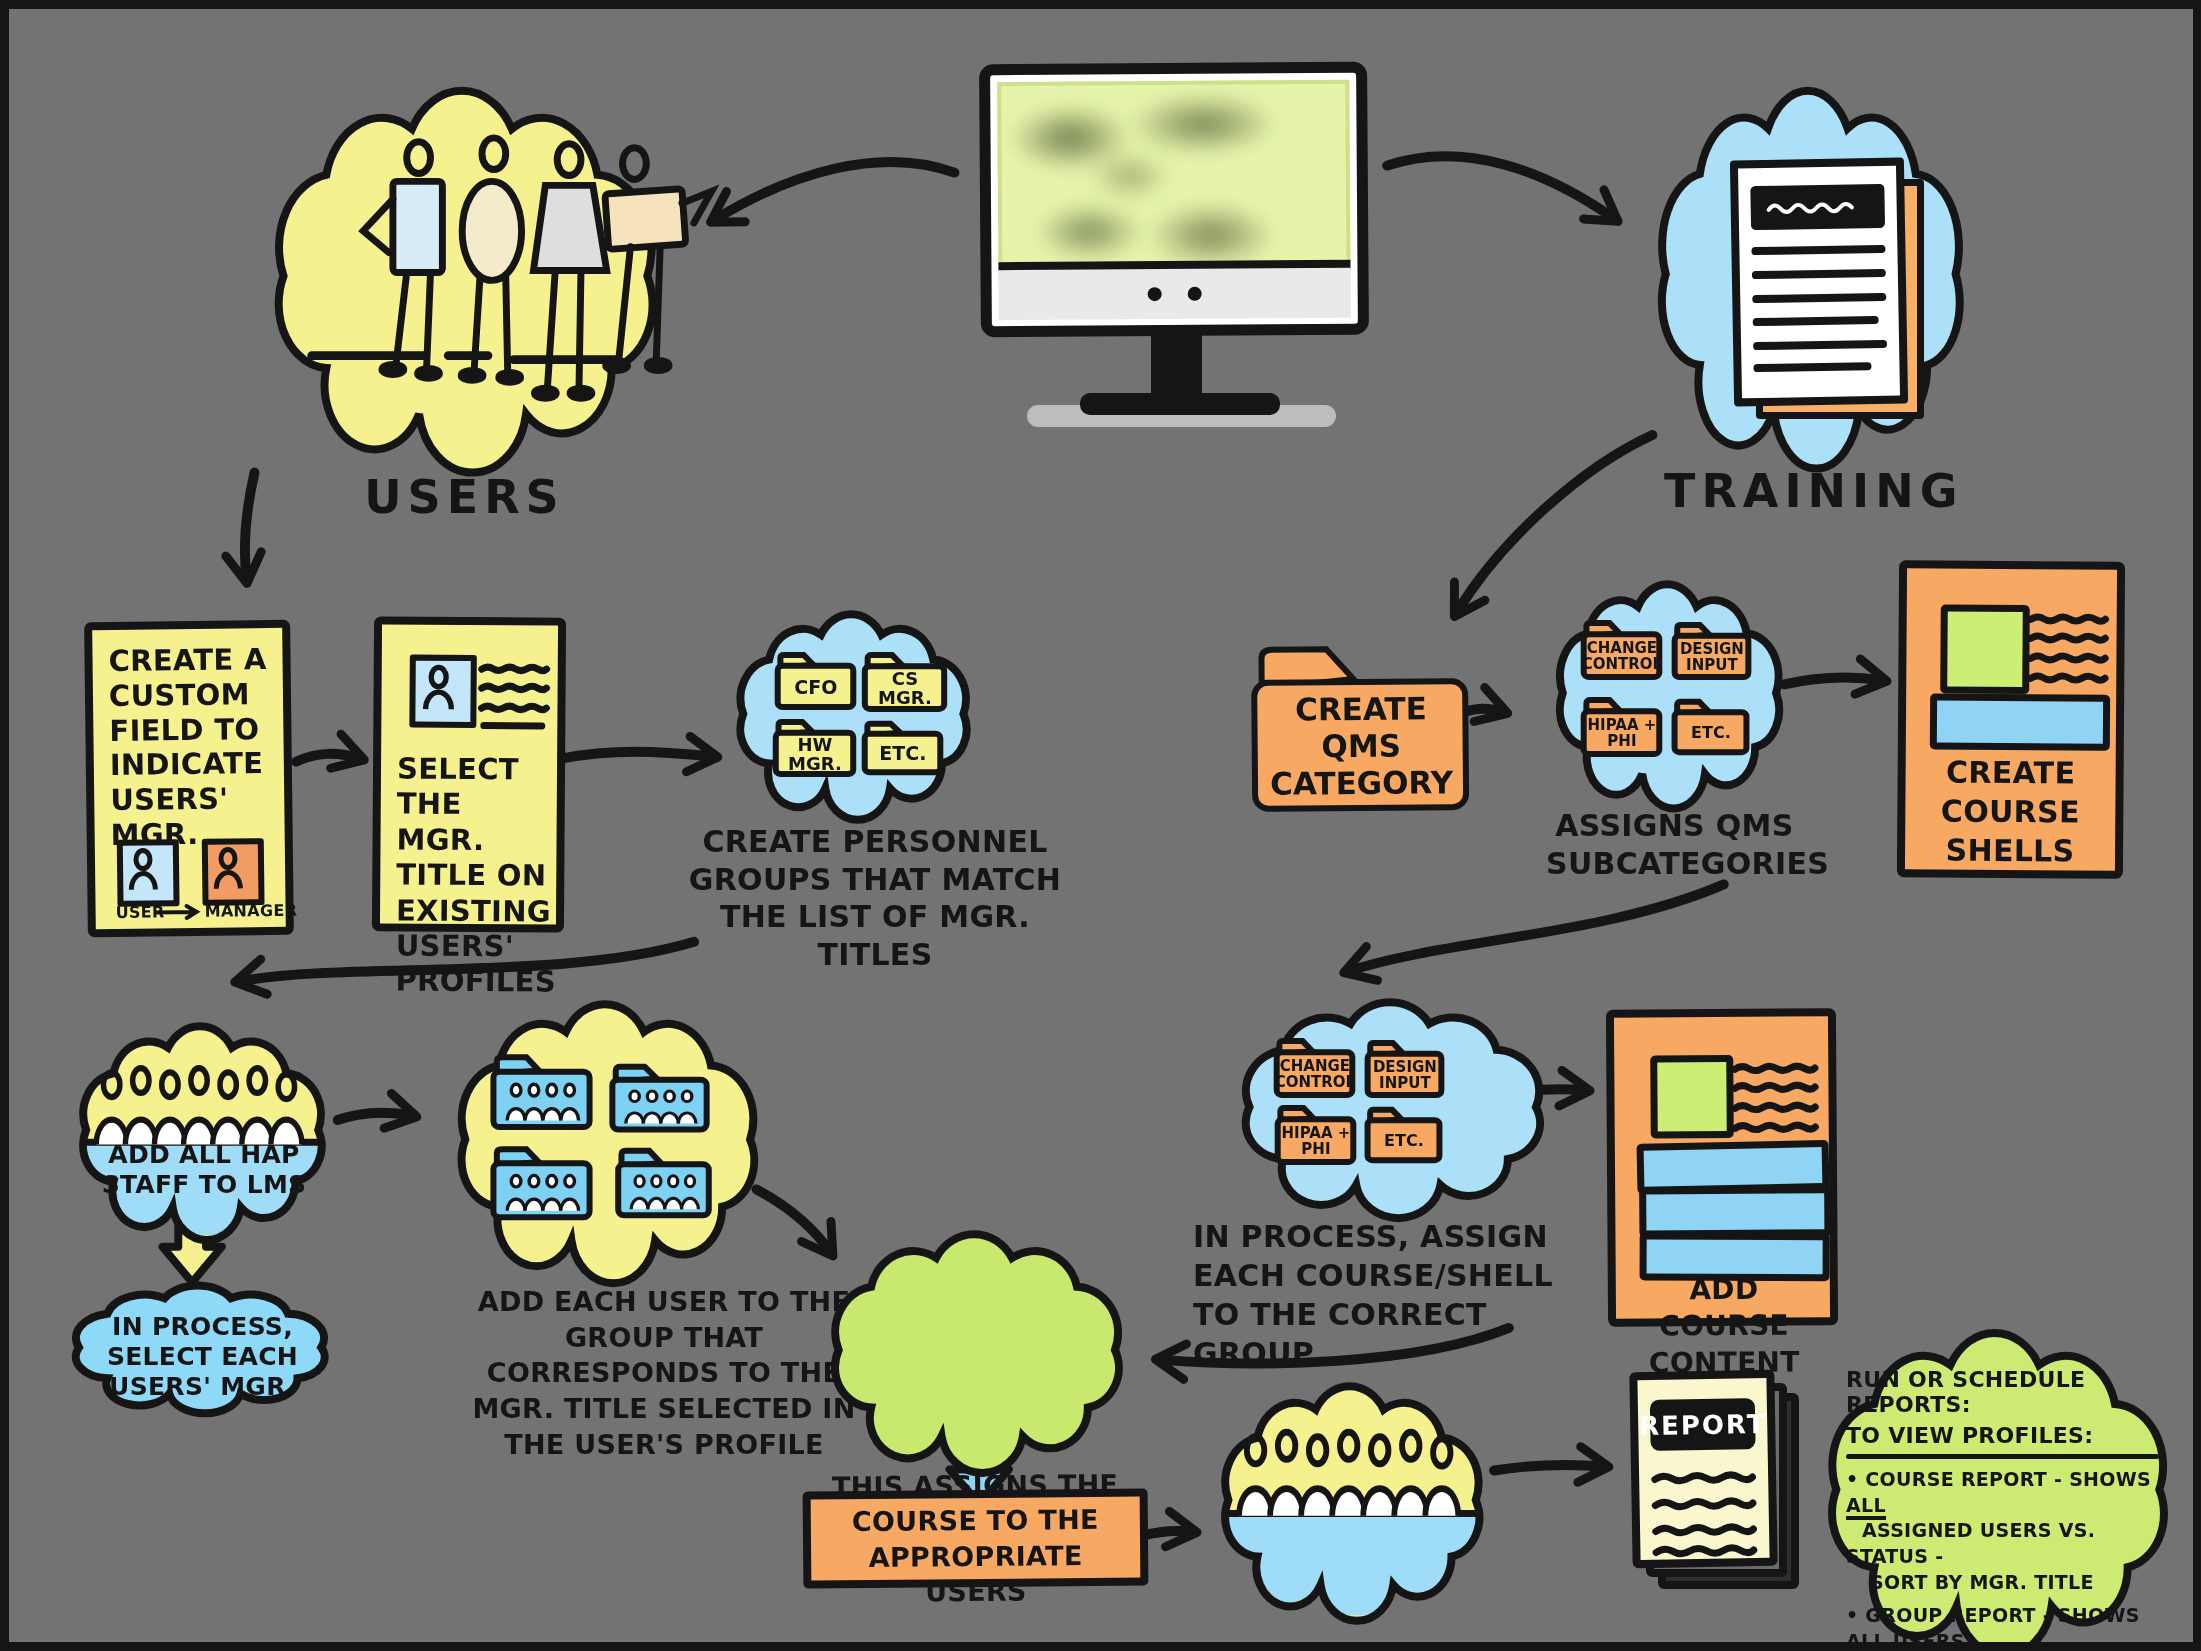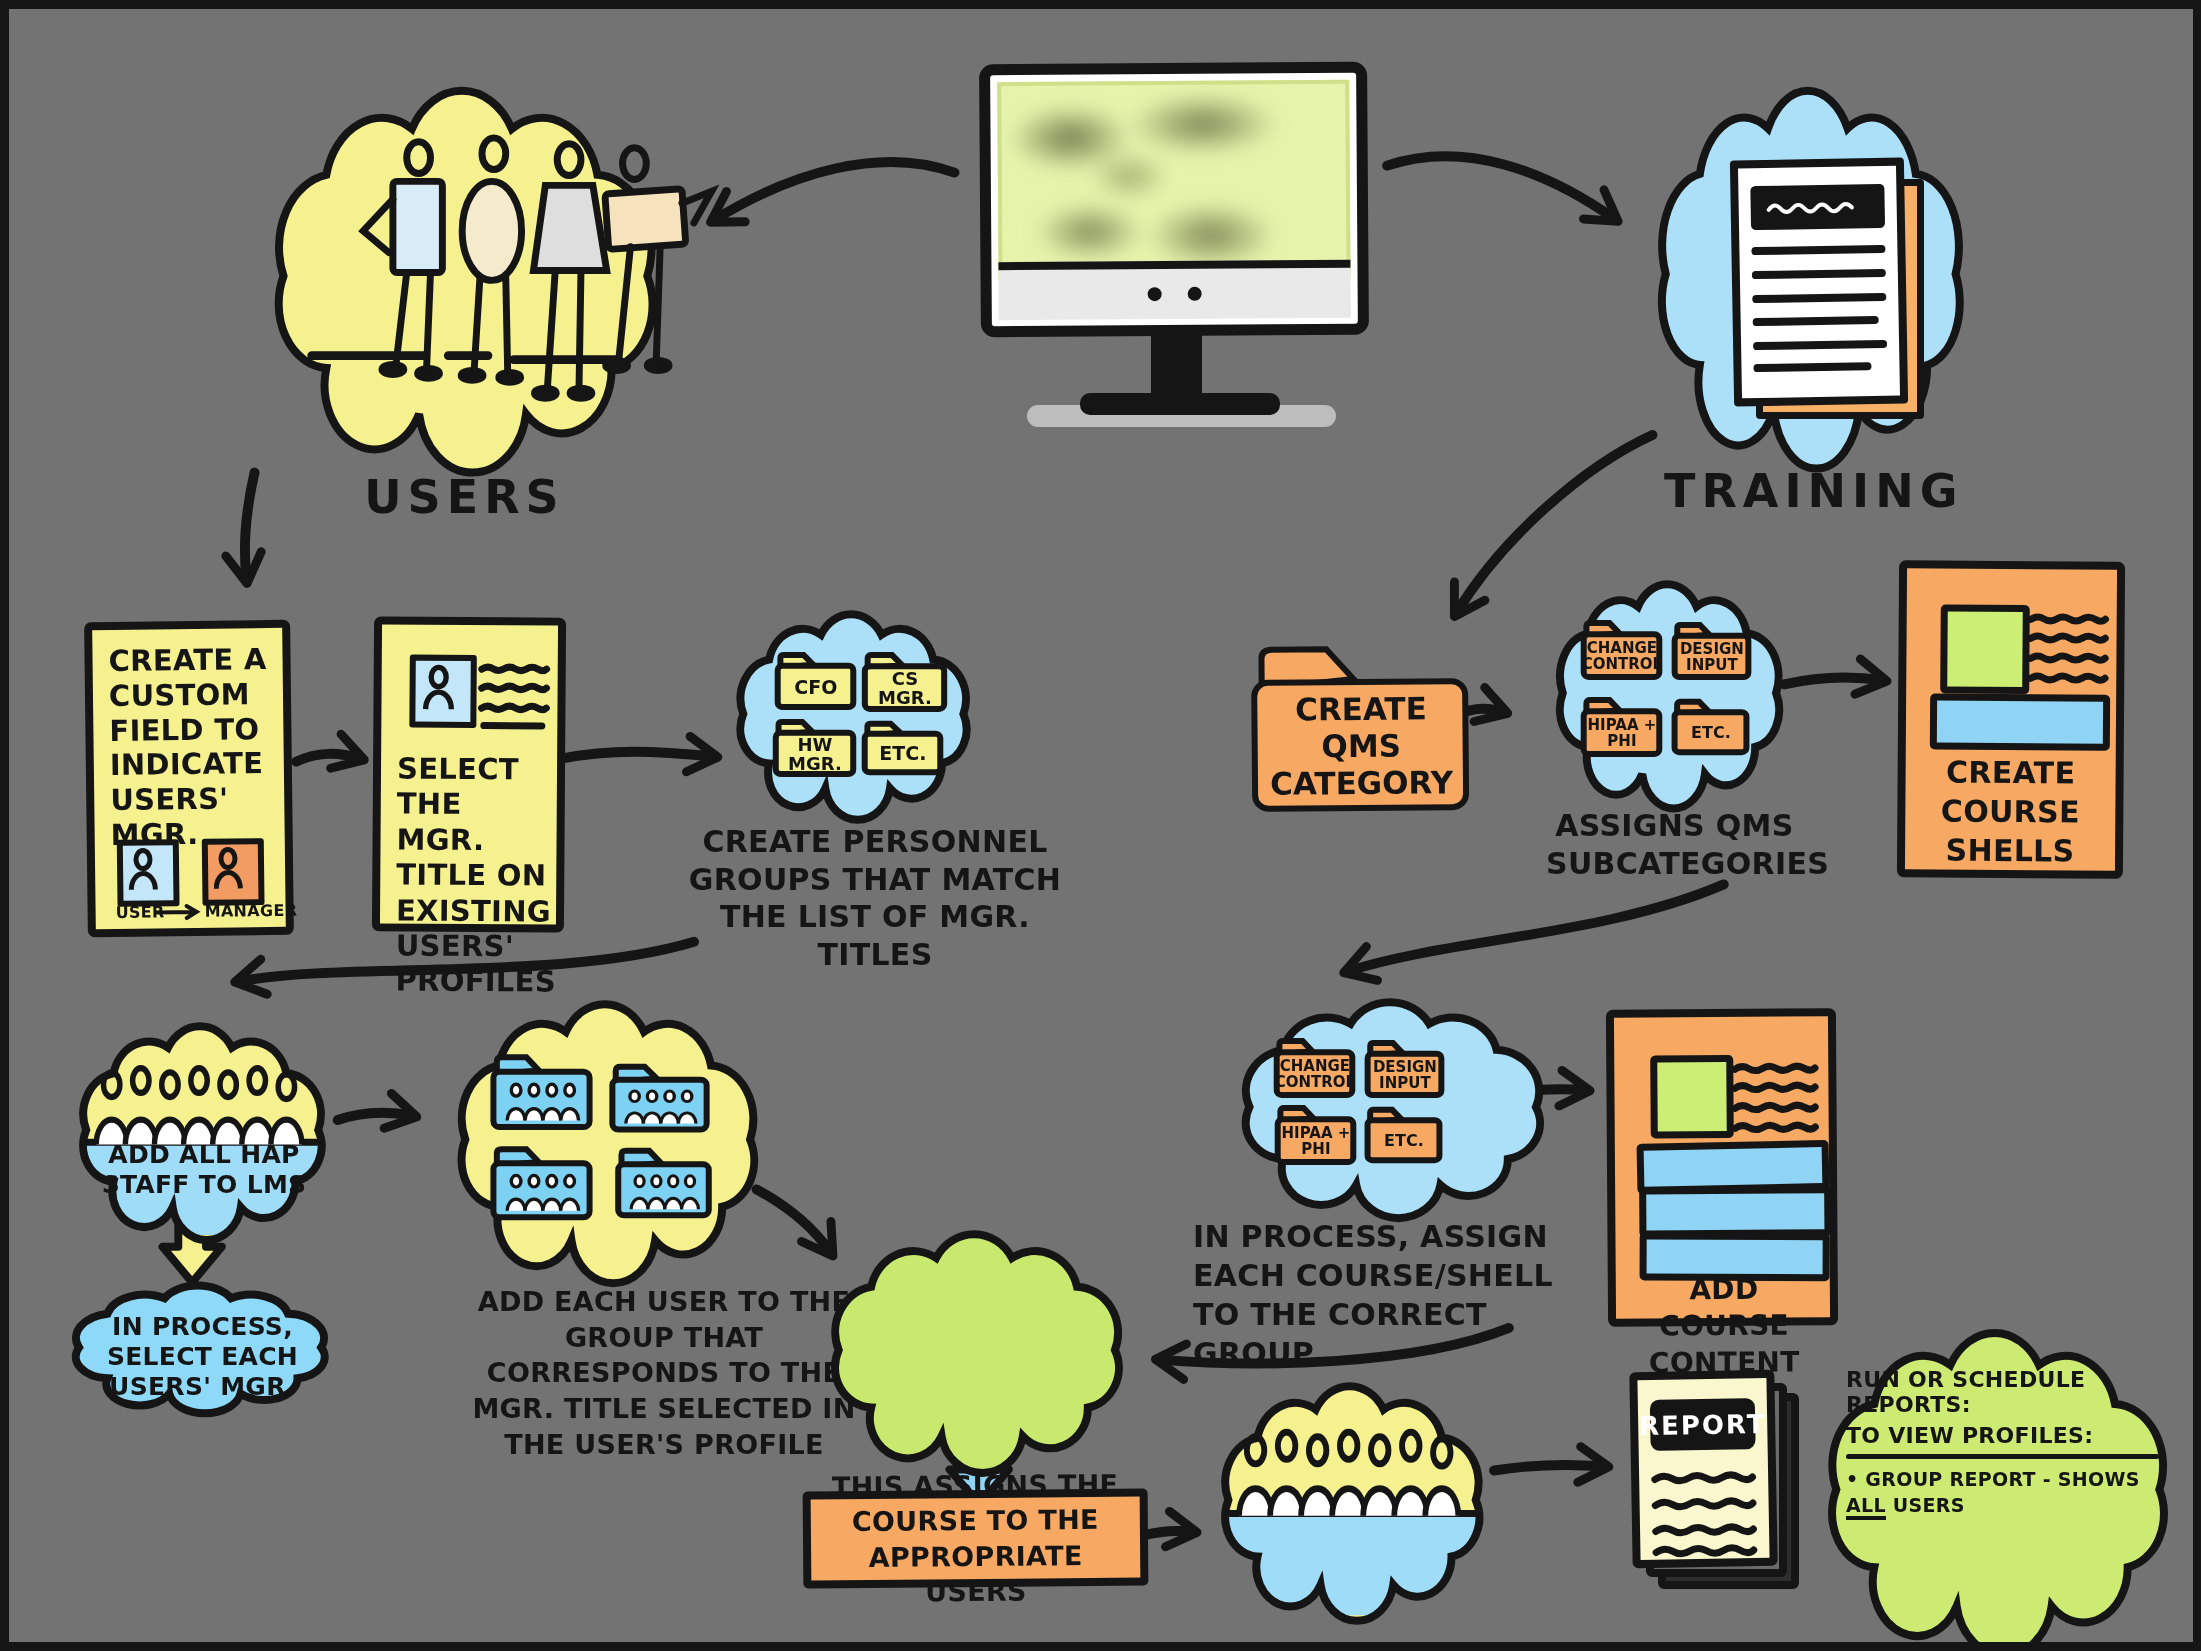--- a/index.html
+++ b/index.html
@@ -390,20 +390,25 @@
       </svg>
   </div>
 
   <svg class="abs" style="left:1802px;top:1325px;width:380px;height:311px" viewBox="0 0 300 200" preserveAspectRatio="none">
     <use href="#cloudp" fill="#CDEB73" stroke="#151515" stroke-width="8"></use>
   </svg>
   <div class="abs" style="left:1837px;top:1358px;width:313px">
     <div class="txt" style="font-size:22px">RUN OR SCHEDULE REPORTS:</div>
     <div class="txt" style="font-size:22px;margin-top:6px">TO VIEW PROFILES:</div>
     <div class="rule" style="margin:6px 0 8px"></div>
+    <div class="txt" style="font-size:19px;line-height:1.35">
+      <span>• COURSE REPORT - SHOWS </span><span class="u">ALL</span><br>
+      <span style="padding-left:16px">ASSIGNED USERS VS. STATUS -</span><br>
+      <span style="padding-left:24px">SORT BY MGR. TITLE</span>
+    </div>
     <div class="txt" style="font-size:19px;line-height:1.35;margin-top:8px">
       <span>• GROUP REPORT - SHOWS </span><span class="u">ALL</span><span> USERS</span><br>
       
     </div>
   </div>
 
   <div class="folder" style="left:1238px;top:628px;width:226px;height:180px;transform:rotate(-.5deg)">
     <svg viewBox="0 0 150 120" preserveAspectRatio="none">
         <use href="#foldershape" fill="#F7A964" stroke="#151515" stroke-width="6"></use>
       </svg>

